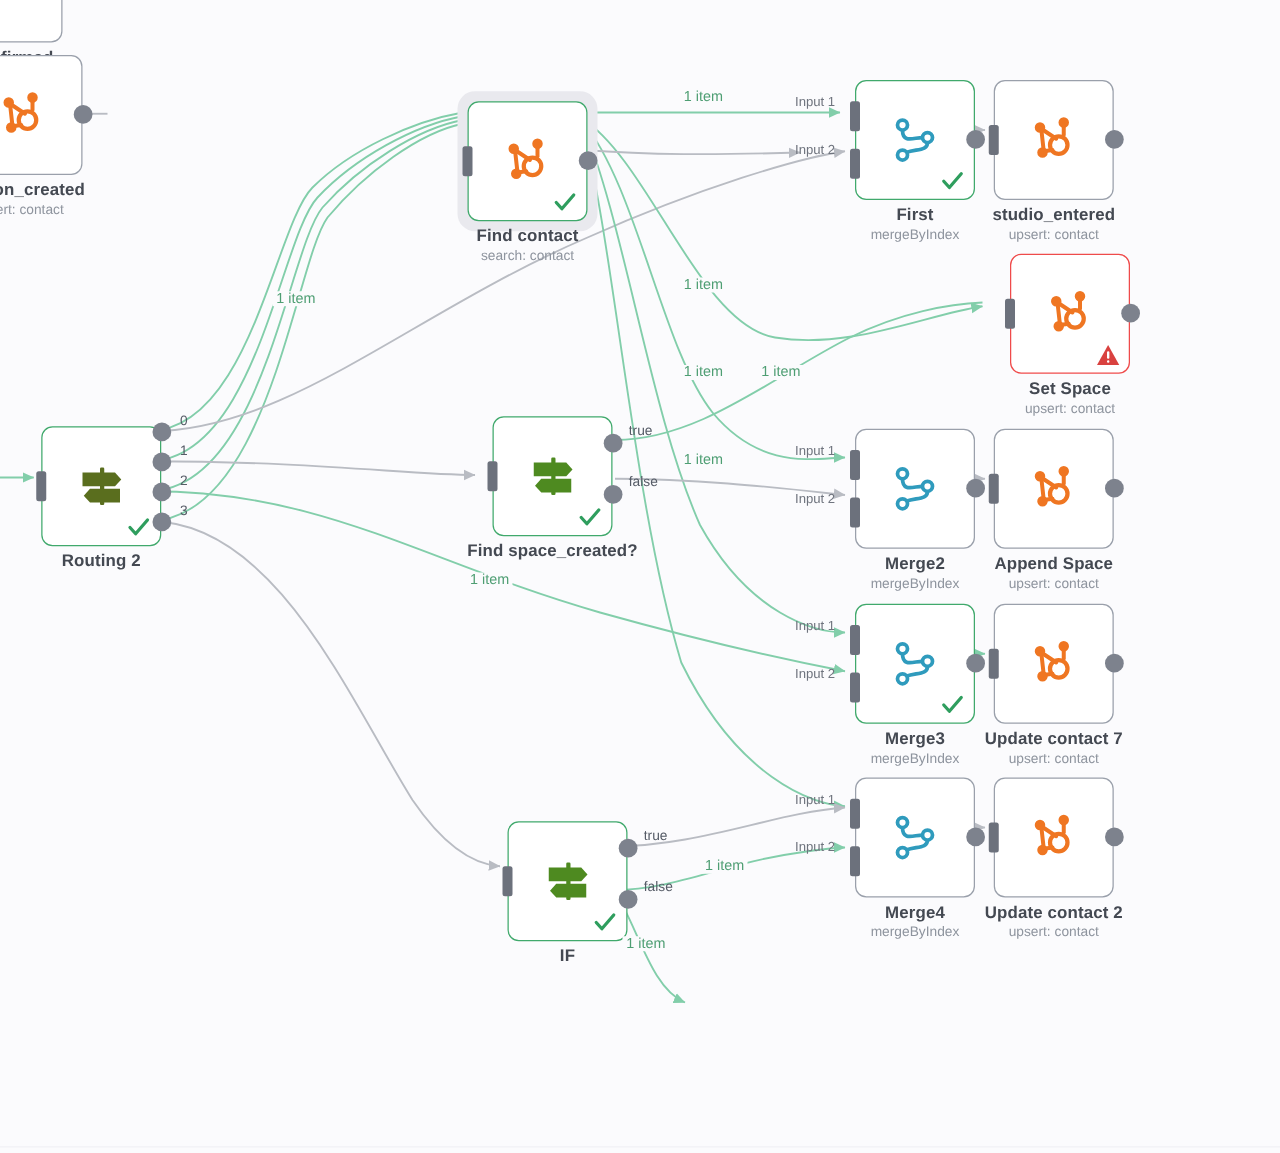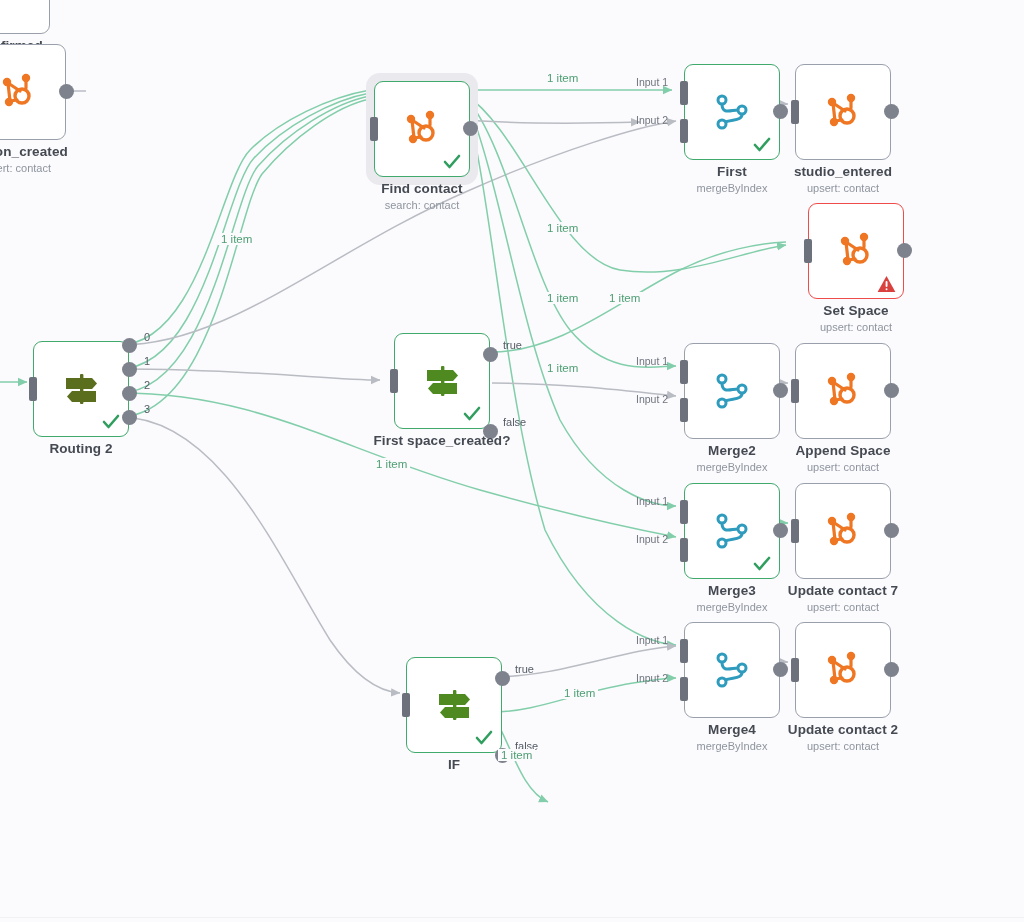--- a/index.html
+++ b/index.html
@@ -45,21 +45,21 @@
   .in-stub.two-b{top:55px;}
   .out-dot{
     position:absolute;width:15px;height:15px;border-radius:50%;
     background:#7d828d;right:-8px;top:40px;
   }
   .out-dot.o0{top:-3px;}
   .out-dot.o1{top:21px;}
   .out-dot.o2{top:45px;}
   .out-dot.o3{top:69px;}
   .out-dot.t{top:14px;text-decoration:underline;}
-  .out-dot.f{top:55px;margin-top:36px;}
+  .out-dot.f{top:55px;}
 
   .port-num{
     position:absolute;left:22px;top:-7px;font-size:11px;color:#555b66;
   }
   .port-lbl{
     position:absolute;left:20px;top:-8px;font-size:11px;color:#555b66;
     white-space:nowrap;
   }
 
   
@@ -348,21 +348,21 @@
       <svg width="18" height="16" viewBox="0 0 18 16">
           <path d="M2 8 L6.5 13 L16 2" fill="none" stroke="#2f9e5e" stroke-width="2.6" stroke-linecap="round" stroke-linejoin="round"></path>
         </svg>
     </div>
     <div class="out-dot t">
         <span class="port-lbl">true</span>
       </div>
     <div class="out-dot f">
         <span class="port-lbl">false</span>
       </div>
-    <div class="n-title one">First space_created?</div>
+    <div class="n-title one">Find space_created?</div>
   </div>
 
   <div class="node" style="left: 684px; top: 343px;">
     <div class="box"></div>
     <div class="in-stub two-a"></div>
     <div class="in-stub two-b"></div>
     <div class="icon">
       <svg width="42" height="42" viewBox="0 0 42 42">
           <g fill="none" stroke="#2f9bbd" stroke-width="3">
             <circle cx="11" cy="9" r="4"></circle>

